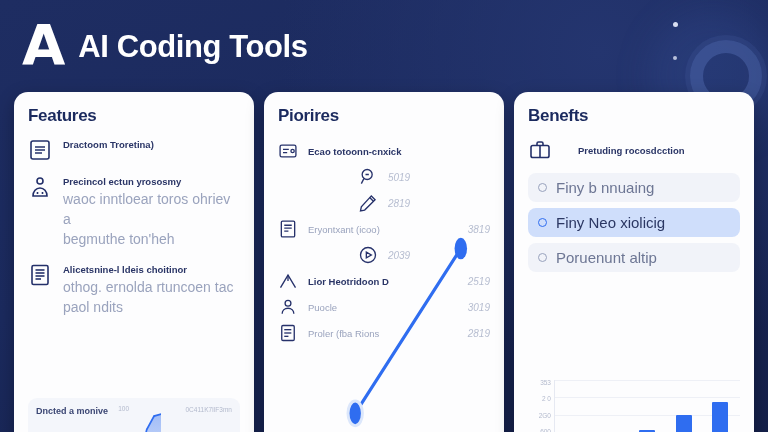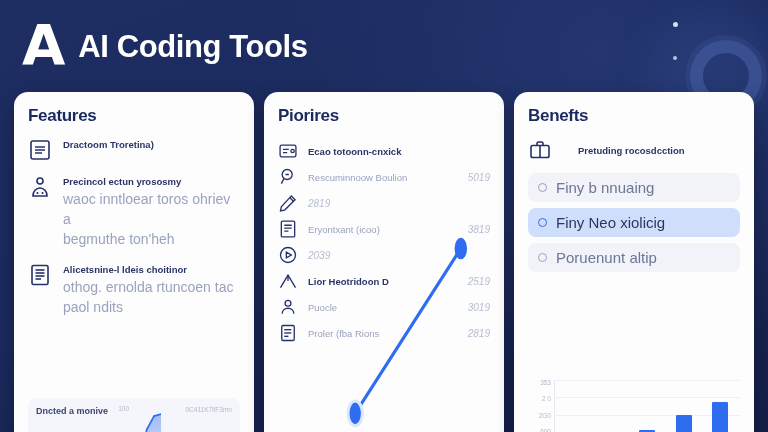--- a/index.html
+++ b/index.html
@@ -79,21 +79,21 @@
   .plot{ flex:1; display:flex; }
   .yaxis{ width:24px; display:flex; flex-direction:column; justify-content:space-between;
           align-items:flex-end; padding-right:3px; }
   .ytick{ font-size:6.5px; color:#b3bacd; line-height:1;}
   .plotarea{ flex:1; position:relative; }
   .plotarea svg{ position:absolute; inset:0; width:100%; height:100%; }
   .xaxis{ display:flex; padding-left:24px; }
   .xtick{ flex:1; text-align:center; font-size:6.5px; color:#b3bacd; }
 
   
-  .pri-row{ display:flex; align-items:center; gap:10px; padding:3px 0; }
+  .pri-row{ display:flex; align-items:center; gap:10px; padding:3px 0;justify-content:center; }
   .pri-ico{ flex:0 0 20px; height:20px; color:#27326b; }
   .pri-ico svg{ width:20px;height:20px; display:block;}
   .pri-label{ flex:1; font-size:9.5px; color:#9aa3bd; }
   .pri-label.strong{ color:#2a3566; font-weight:700;}
   .pri-val{ font-size:10px; color:#b6bdd0;font-style:italic; }
   .slider-overlay{ position:absolute; left:0; top:0; width:100%; height:100%; pointer-events:none;}
 
   
   .ben-head{ display:flex; align-items:center; gap:26px; margin-bottom:11px;}
   .ben-head-ico{ flex:0 0 24px;height:24px;color:#24306a;}
@@ -243,21 +243,20 @@
     </div>
 
     <div class="pri-row">
       <span class="pri-ico">
         <svg viewBox="0 0 24 24" fill="none" stroke="currentColor" stroke-width="1.6">
           <circle cx="11" cy="9" r="6"></circle>
             <line x1="7" y1="14" x2="4" y2="20"></line>
           <line x1="9" y1="9" x2="13" y2="9"></line>
         </svg>
       </span>
-      <span class="pri-label">Rescuminnoow Boulion</span>
       <span class="pri-val">5019</span>
     </div>
 
     <div class="pri-row">
       <span class="pri-ico">
         <svg viewBox="0 0 24 24" fill="none" stroke="currentColor" stroke-width="1.6">
           <path d="M16 3.5l4.5 4.5L8 20.5 3 21.5l1-5z"></path>
             <line x1="14" y1="5.5" x2="18.5" y2="10"></line>
         </svg>
       </span>

